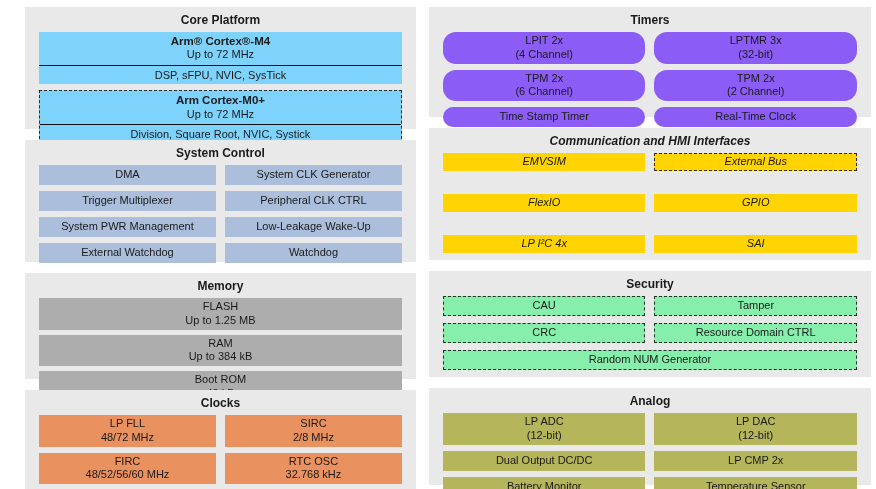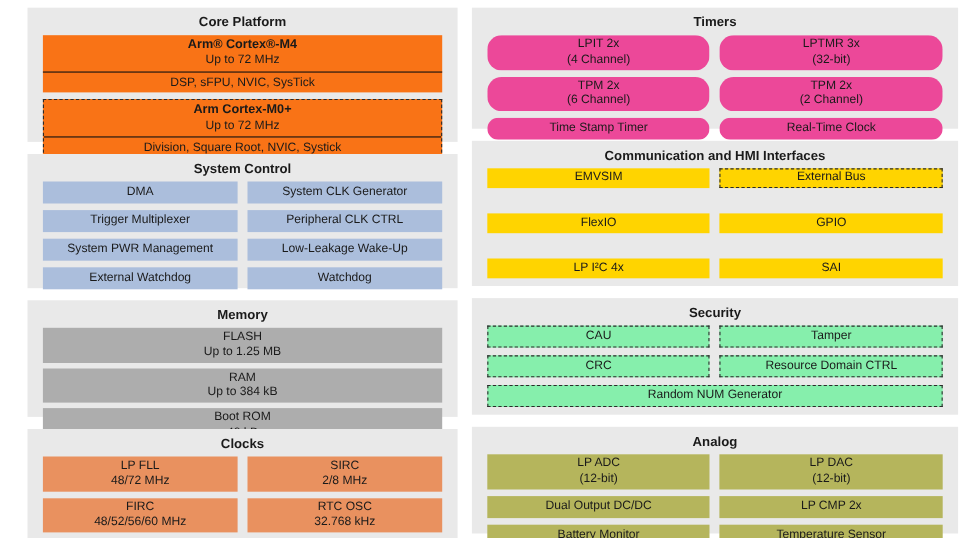--- a/index.html
+++ b/index.html
@@ -31,36 +31,36 @@
     line-height: 1.25;
     border: 1.5px solid transparent;
     padding: 1px 2px;
   }
   .box.single { min-height: 20px; }
   .box.double { min-height: 29px; }
   .box.dashed { border: 1.5px dashed #2b2b2b; }
   .span2 { grid-column: 1 / -1; }
 
   
-  .c-green  { background: #f97316; }
+  .c-green  { background: #7dd3fc; }
   .c-blue   { background: #abbedc; }
   .c-gray   { background: #adadad; }
   .c-orange { background: #e9915f; }
-  .c-teal   { background: #ec4899; border-radius: 13px; }
+  .c-teal   { background: #8b5cf6; border-radius: 13px; }
   .c-yellow { background: #ffd400; }
   .c-purple { background: #86efac; }
   .c-olive  { background: #b5b55c; }
 
   
   .p-core    { height: 122px; }
   .p-sysctrl { height: 122px; }
   .p-mem     { height: 106px; }
   .p-clocks  { height: 119px; }
   .p-timers  { height: 110px; }
-  .p-comm    { height: 132px; }
+  .p-comm    { height: 132px; font-style: italic; }
   .p-sec     { height: 106px; }
   .p-analog  { height: 97px; }
 
   
   .core-block { margin-bottom: 6px; }
   .core-block.dashed-block { border: 1.5px dashed #2b2b2b; }
   .core-top { text-align: center; font-size: 11px; line-height: 1.25; padding: 2px 0 3px; }
   .core-top .cpu-name { font-weight: bold; font-size: 11.5px; }
   .core-bottom {
     text-align: center; font-size: 11px; padding: 3px 0;

